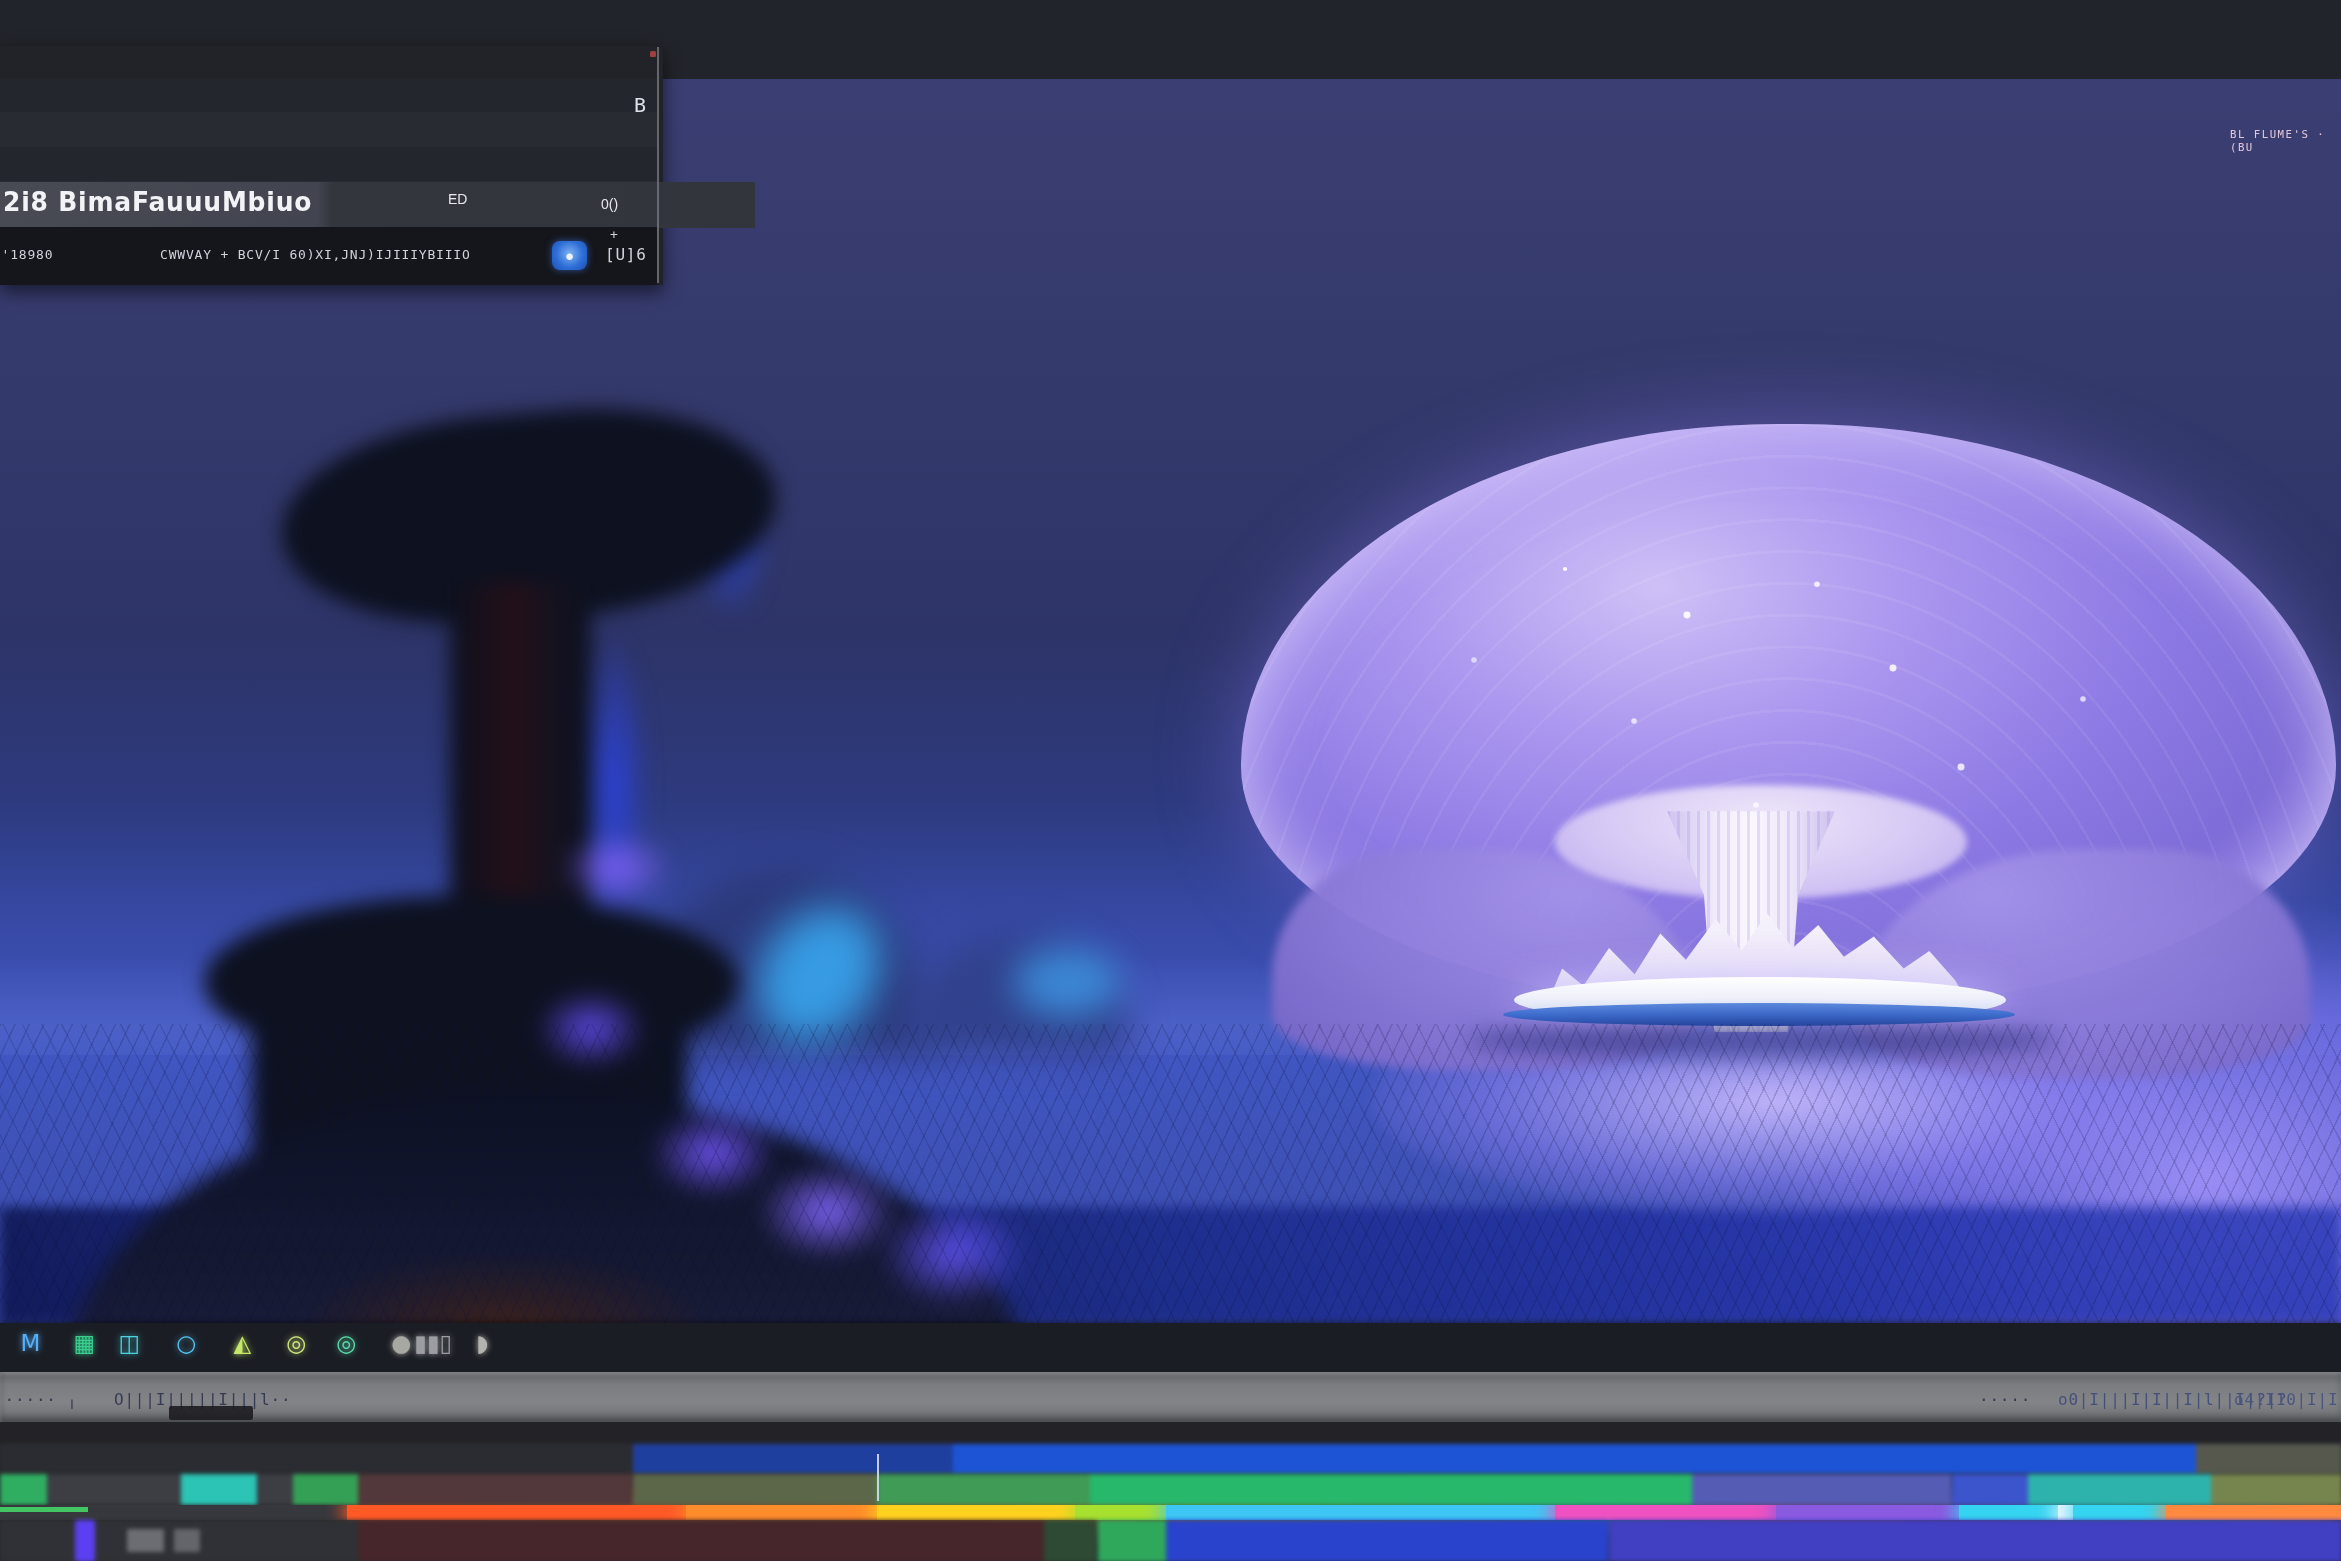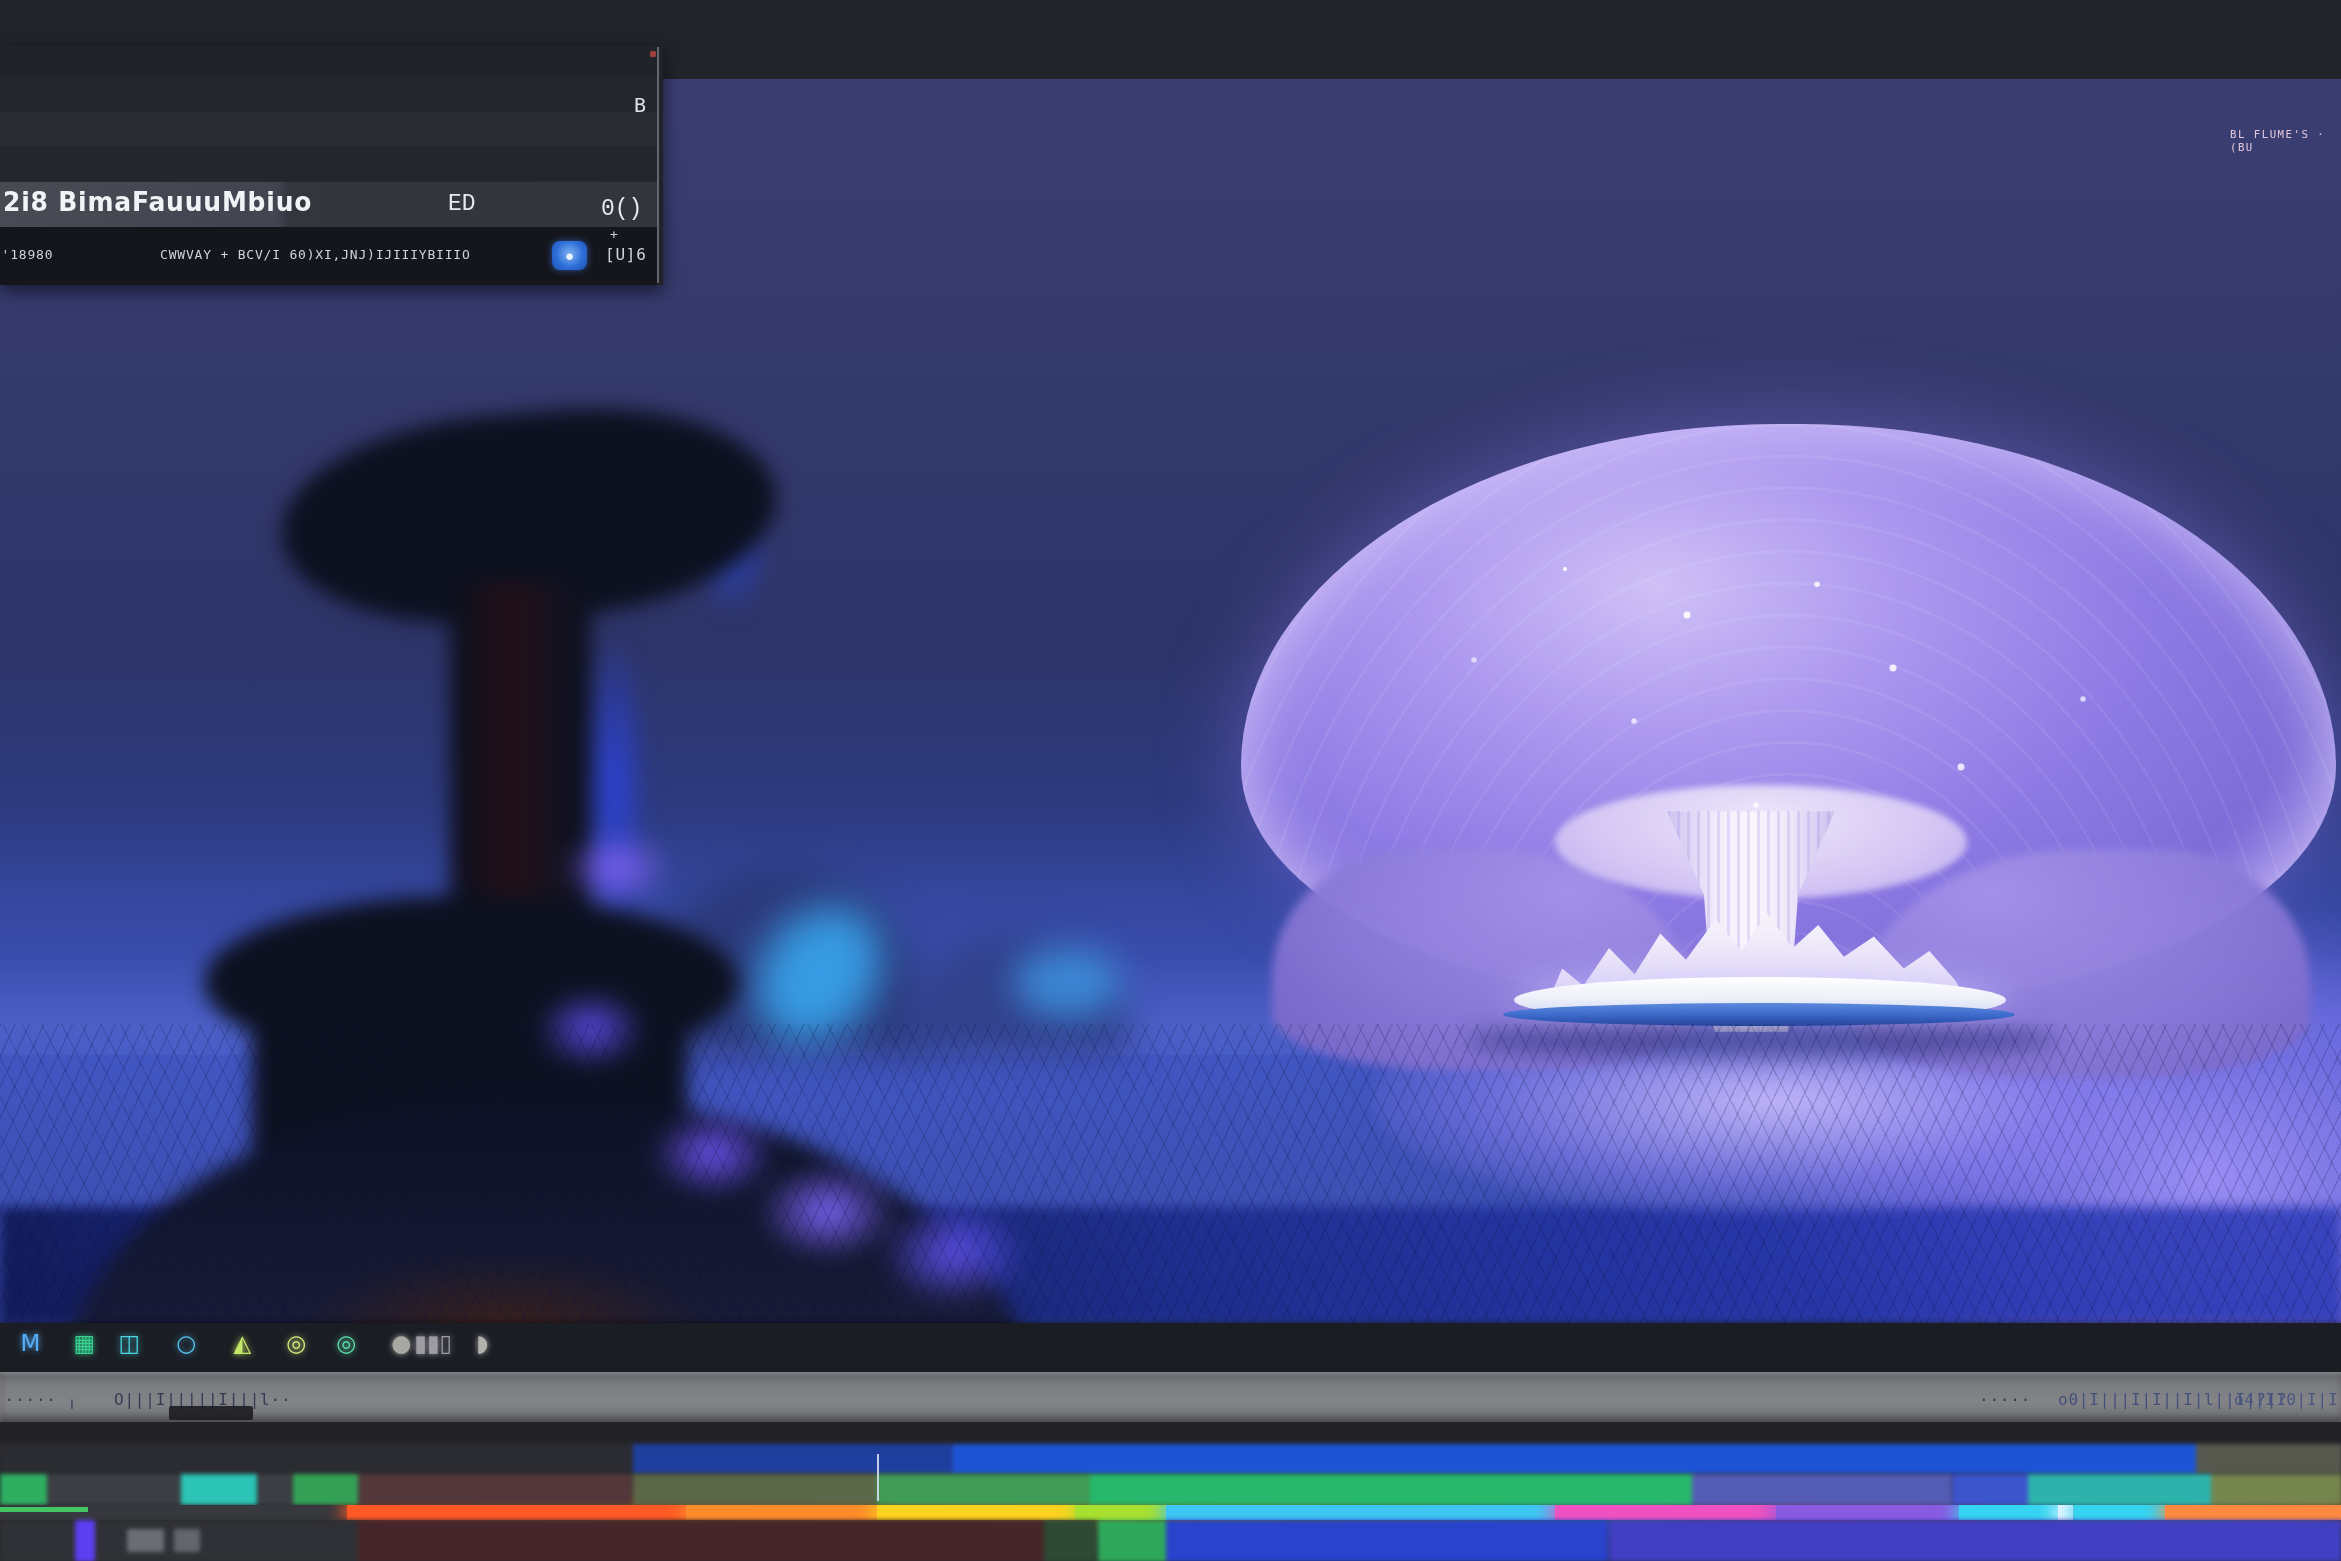--- a/index.html
+++ b/index.html
@@ -30,25 +30,25 @@
     letter-spacing:0.8px;filter:blur(0.4px);}
   
   #panel{left:0;top:46px;width:663px;height:239px;background:#212329;
     border-top-right-radius:7.6px;box-shadow:0 6.1px 18.3px rgba(0,0,0,.55);}
   #panel-edge{left:657px;top:47px;width:2.3px;height:236px;background:#75777f;opacity:.8;}
   #panel-reddot{left:650px;top:51px;width:6.1px;height:6.1px;background:#b5453f;border-radius:1.5px;opacity:.85;}
   #panel-list{left:0px;top:32px;width:657px;height:104px;
     background:repeating-linear-gradient(180deg,#24262e 0 34px,#292b33 34px 69px);}
   #panel-scroll-glyph{left:634px;top:47px;width:20px;height:24.4px;color:#dfe2ea;
     font-family:"DejaVu Sans Mono",monospace;font-size:20px;filter:blur(0.5px);}
-  #panel-row{left:0;top:136px;width:657px;height:46px;
+  #panel-row{left:0;top:136px;width:755px;height:46px;
     background:linear-gradient(90deg,#484b53 0%,#424550 42%,#34363e 44%,#33353c 100%);}
   .row-title{font-size:25px;font-weight:bold;color:#f2f3f6;letter-spacing:0.8px;
     font-family:"DejaVu Sans",sans-serif;filter:blur(0.6px);transform:scaleY(1.05);}
-  .row-marks{font-family:Liberation Mono, monospace;font-size:23px;color:#e8e9ee;filter:blur(0.6px);}
+  .row-marks{font-family:Liberation Sans, sans-serif;font-size:14px;color:#e8e9ee;filter:blur(0.6px);}
   #panel-footer{left:0;top:181px;width:657px;height:58px;background:#15161b;}
   .footer-text{font-family:"DejaVu Sans Mono",monospace;font-size:13px;color:#cfd3dc;
     letter-spacing:0.8px;filter:blur(0.5px);}
   #footer-appicon{left:552px;top:13.7px;width:35px;height:29px;border-radius:7.6px;
     background:radial-gradient(circle at 50% 45%,#7fb2f2 0%,#2e6fd8 55%,#1c4fb0 100%);
     display:flex;align-items:center;justify-content:center;box-shadow:0 0 7.6px rgba(60,120,240,.6);}
   #footer-appicon span{color:#eef2fa;font-size:15.2px;}
   
   #viewport{left:0;top:79px;width:2342px;height:1244px;overflow:hidden;
     background:linear-gradient(180deg,#3b3e72 0%,#353a6c 22%,#2d3468 45%,#2d3a7e 58%,#35479f 66%,#4156c2 78%,#3d50b4 90%,#303f93 100%);}

